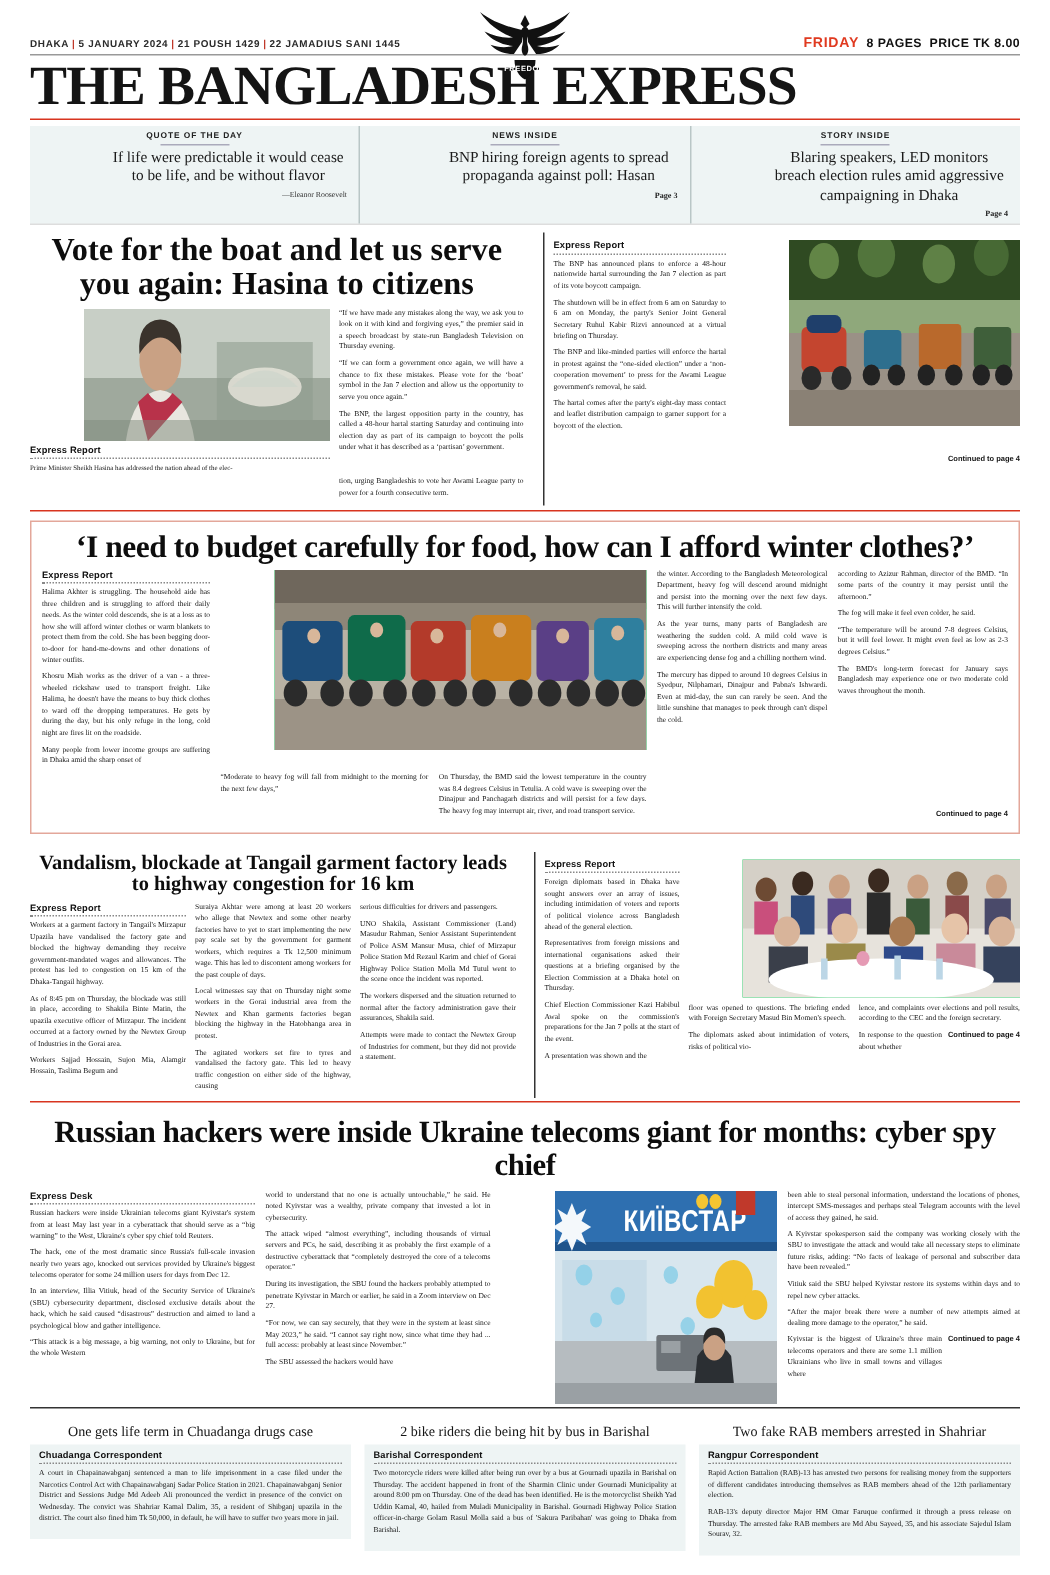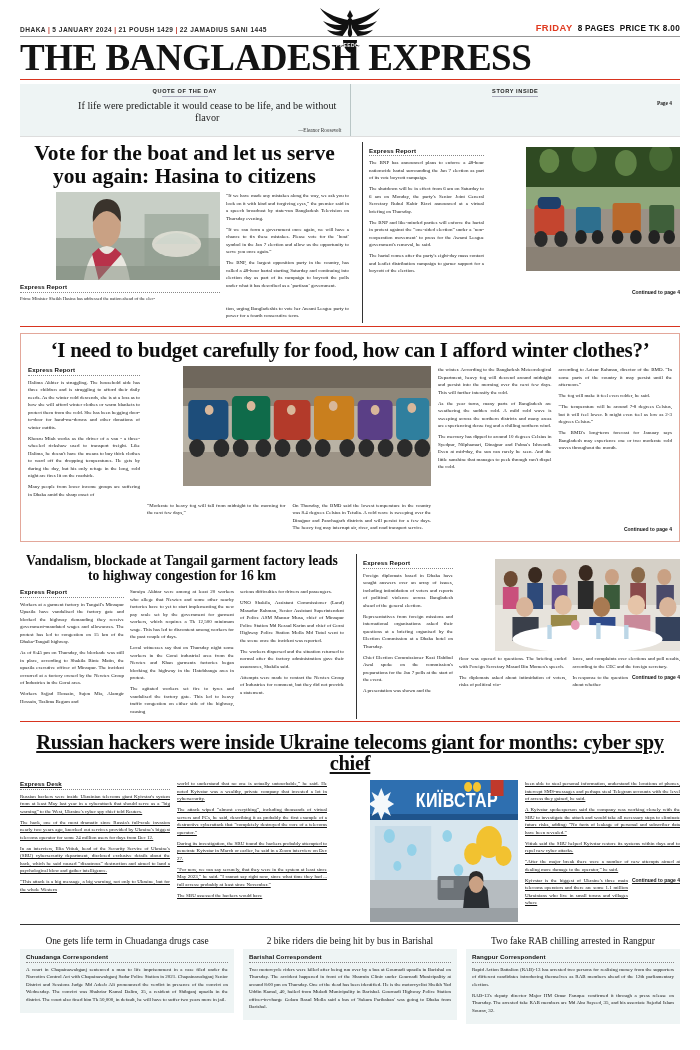--- a/index.html
+++ b/index.html
@@ -73,21 +73,21 @@
   
   .mid { display:flex; margin-top:7px; padding-top:5px; }
   .mid-left { width:330px; padding-right:6px; }
   .mid-div { width:1px; background:#333; margin:0 6px; }
   .mid-right { flex:1; }
   .mid-hl { font-size:13.6px; }
   .cols2 { display:flex; gap:6px; margin-top:5px; }
   .cols3 { display:flex; gap:6px; margin-top:5px; }
 
   
-  .hack { margin-top:6px; padding-top:4px;text-decoration:underline; }
+  .hack { margin-top:6px; padding-top:4px; }
   .hack-hl { font-size:20.5px; letter-spacing:-0.3px; }
   .hack-grid { display:flex; gap:7px; margin-top:5px; }
 
   
   .bottom { display:flex; gap:9px; margin-top:7px; padding-top:4px; }
   .bcell { flex:1; }
   .bhl { font-family:"Liberation Serif", serif; font-weight:normal; font-size:9.4px; text-align:center; line-height:1.1; margin-bottom:3px; }
   .bbox { background:#eef4f4; padding:4px 6px 6px 6px; }
 </style>
 </head>
@@ -125,22 +125,29 @@
   </div>
 
   <div class="banner">
     <div class="banner-cell">
       <div class="banner-kicker">Quote of the day</div>
       <div class="banner-kline"></div>
       <div class="banner-text">If life were predictable it would cease to be life, and be without flavor</div>
       <div class="banner-attr">—Eleanor Roosevelt</div>
     </div>
     <div class="banner-cell">
+      <div class="banner-kicker">News inside</div>
+      <div class="banner-kline"></div>
+      <div class="banner-text">BNP hiring foreign agents to spread propaganda against poll: Hasan</div>
+      <div class="banner-page">Page 3</div>
+    </div>
+    <div class="banner-cell">
       <div class="banner-kicker">Story inside</div>
       <div class="banner-kline"></div>
+      <div class="banner-text">Blaring speakers, LED monitors breach election rules amid aggressive campaigning in Dhaka</div>
       <div class="banner-page">Page 4</div>
     </div>
   </div>
 
   <div class="lead">
 
     <div class="lead-left">
       <div class="hl lead-hl">Vote for the boat and let us serve you again: Hasina to citizens</div>
       <div class="lead-body">
         <div class="lead-photo-col">
@@ -489,21 +496,21 @@
     </div>
     <div class="bcell">
       <div class="bhl">2 bike riders die being hit by bus in Barishal</div>
       <div class="bbox body-col">
         <div class="byline">Barishal Correspondent</div>
         <div class="byline-rule"></div>
         <p>Two motorcycle riders were killed after being run over by a bus at Gournadi upazila in Barishal on Thursday. The accident happened in front of the Sharmin Clinic under Gournadi Municipality at around 8:00 pm on Thursday. One of the dead has been identified. He is the motorcyclist Sheikh Yad Uddin Kamal, 40, hailed from Muladi Municipality in Barishal. Gournadi Highway Police Station officer-in-charge Golam Rasul Molla said a bus of 'Sakura Paribahan' was going to Dhaka from Barishal.</p>
       </div>
     </div>
     <div class="bcell">
-      <div class="bhl">Two fake RAB chilling arrested in Rangpur</div>
+      <div class="bhl">Two fake RAB members arrested in Shahriar</div>
       <div class="bbox body-col">
         <div class="byline">Rangpur Correspondent</div>
         <div class="byline-rule"></div>
         <p>Rapid Action Battalion (RAB)-13 has arrested two persons for realising money from the supporters of different candidates introducing themselves as RAB members ahead of the 12th parliamentary election.</p>
         <p>RAB-13's deputy director Major HM Omar Faruque confirmed it through a press release on Thursday. The arrested fake RAB members are Md Abu Sayeed, 35, and his associate Sajedul Islam Sourav, 32.</p>
       </div>
     </div>
   </div>
 
 </div>

